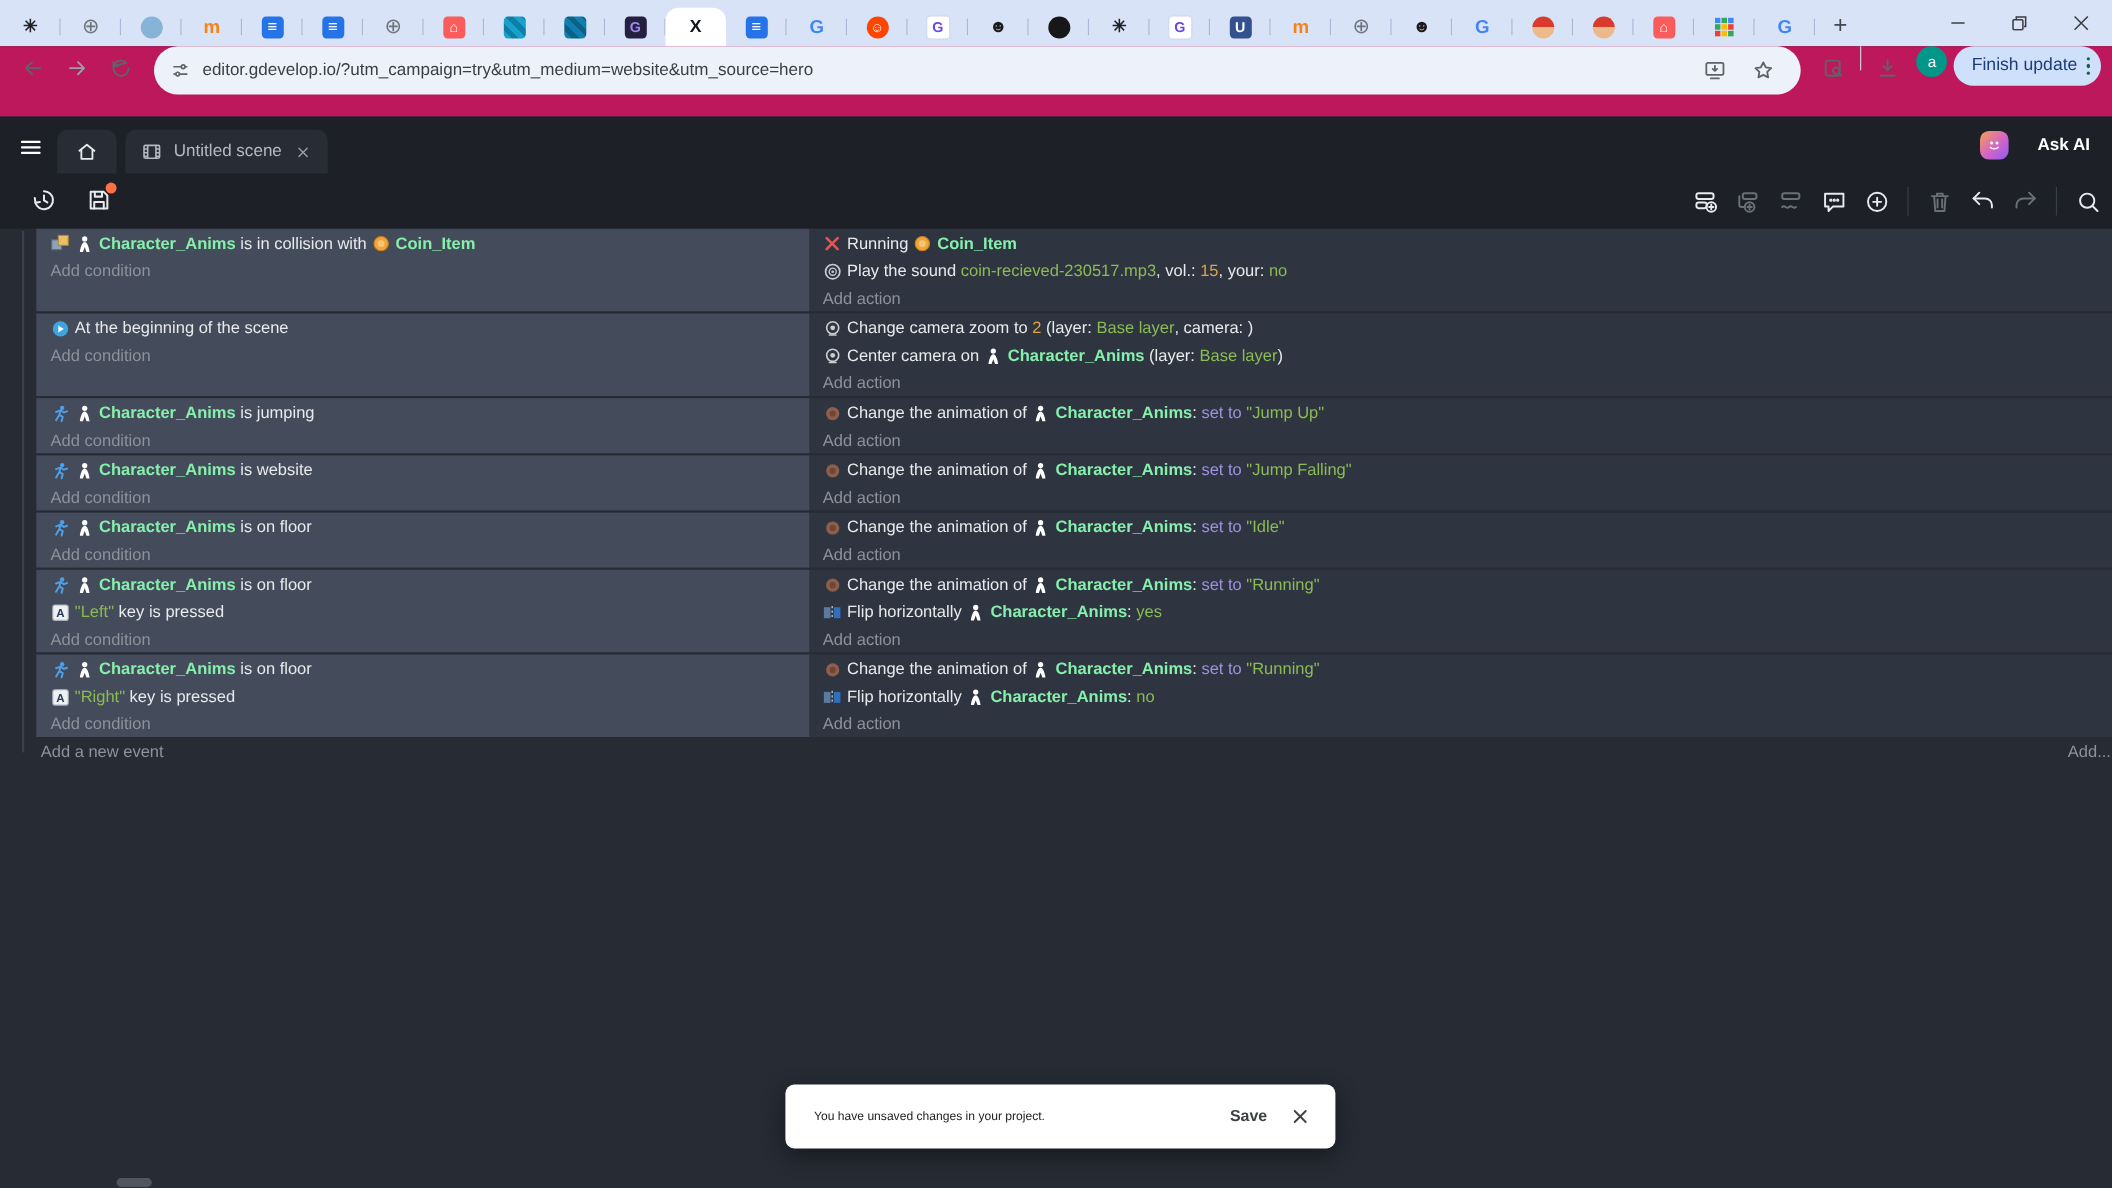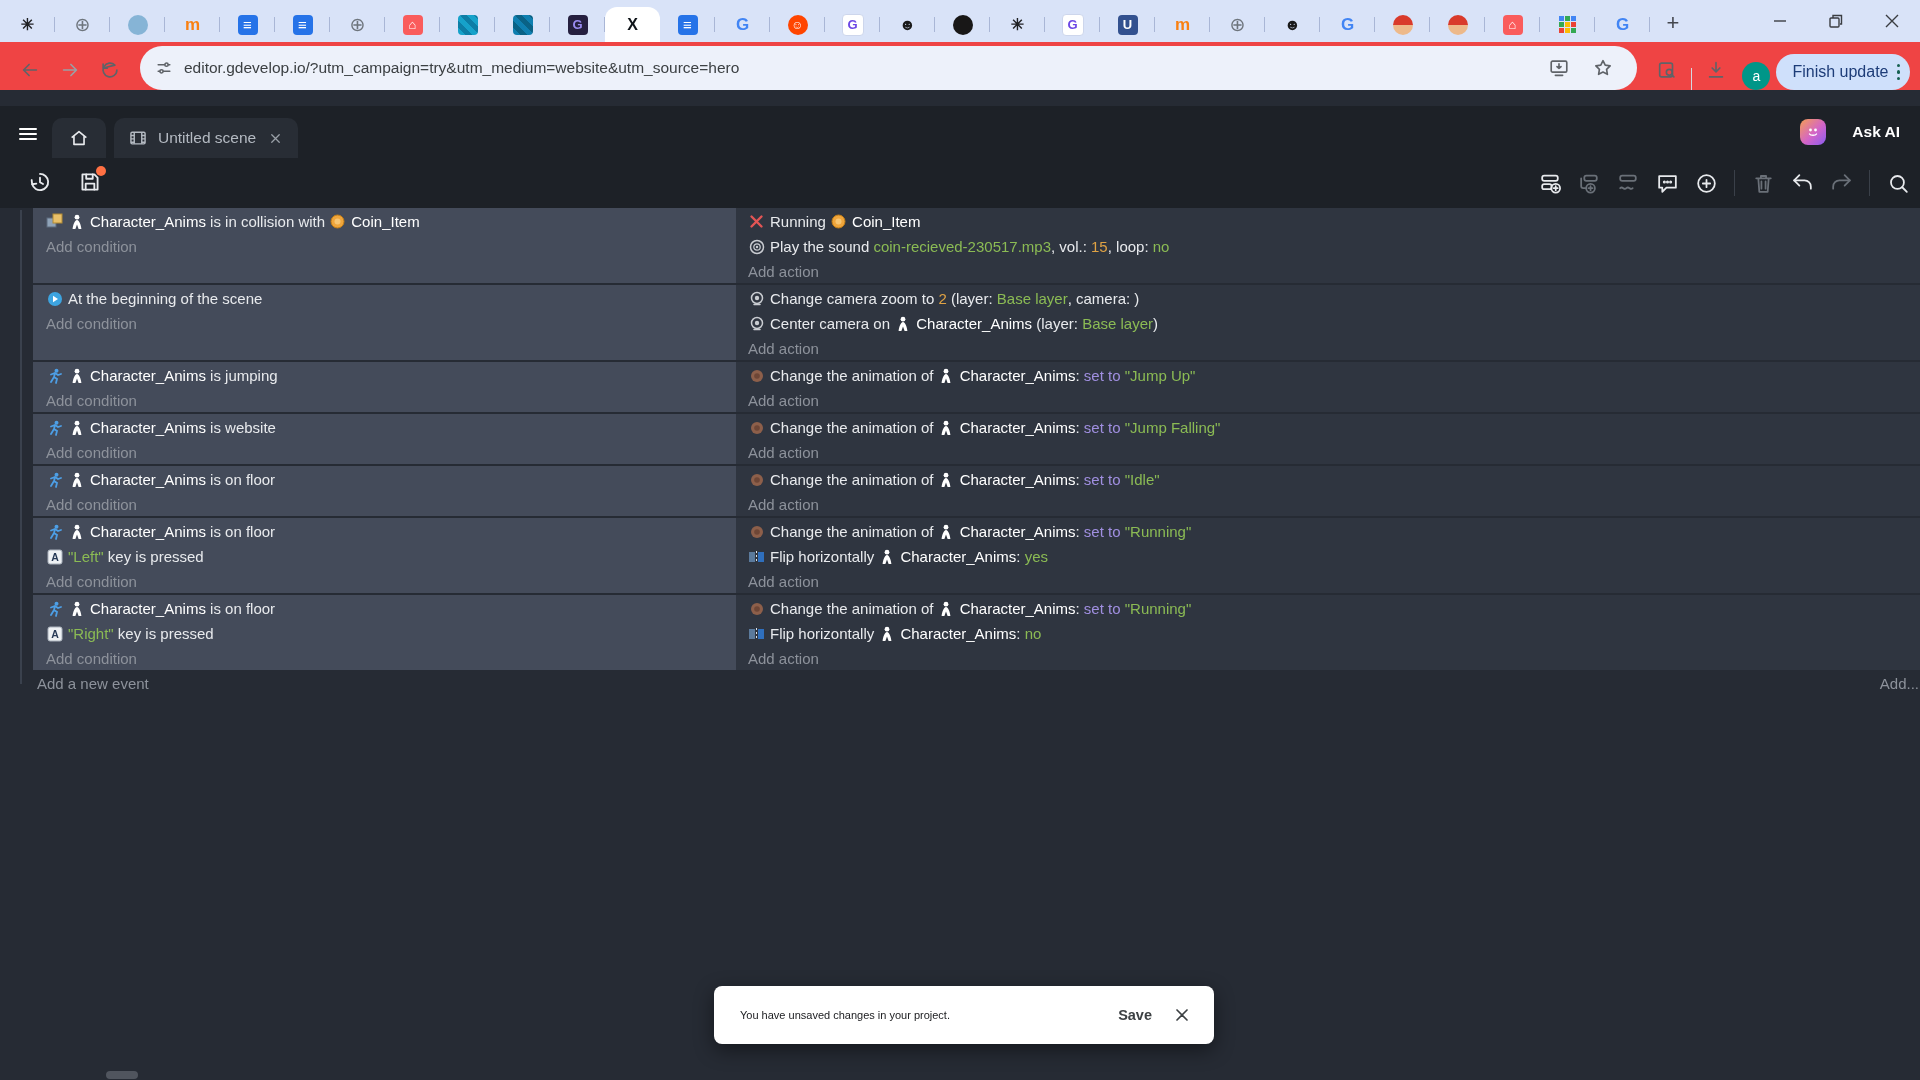--- a/index.html
+++ b/index.html
@@ -16,22 +16,22 @@
   .fav{width:20px;height:20px;display:flex;align-items:center;justify-content:center;
        font-size:14px;font-weight:bold;border-radius:4px;line-height:1}
   .fav.circle{border-radius:50%}
   .newtab{width:34px;height:34px;margin:0 0 2px 6px;border:none;background:none;font-size:22px;
           color:#44474e;display:flex;align-items:center;justify-content:center;cursor:pointer}
   .wincontrols{margin-left:auto;display:flex;height:42px}
   .winbtn{width:56px;height:42px;display:flex;align-items:center;justify-content:center;background:none;border:none;cursor:pointer}
   .winbtn svg{stroke:#3a3d42;fill:none;stroke-width:1.4}
 
   
-  .navbar{position:absolute;top:42px;left:0;right:0;height:48px;background:#ef4444;
-          display:flex;align-items:flex-end;padding:0 10px;box-sizing:border-box}
+  .navbar{position:absolute;top:42px;left:0;right:0;height:64px;background:#be185d;
+          display:flex;align-items:flex-start;padding:0 10px;box-sizing:border-box}
   .navbtn{width:40px;height:40px;border:none;background:none;border-radius:50%;
           display:flex;align-items:center;justify-content:center;cursor:pointer;flex:none}
   .navbtn svg{stroke:#5f6368;fill:none;stroke-width:1.8;stroke-linecap:round;stroke-linejoin:round}
   .navbtn.dim svg{stroke:#9aa0a6}
   .omnibox{flex:1;height:44px;background:#edf1fa;border-radius:22px;margin:0 10px;
            display:flex;align-items:center;padding:0 14px;min-width:0;cursor:text}
   .urltext{font-size:15.5px;color:#3c4043;margin-left:10px;white-space:nowrap;overflow:hidden;flex:1}
   .omni-right{display:flex;align-items:center;gap:4px}
   .navsep{width:1px;height:22px;background:#d4d8e0;margin:0 4px}
   .avatar{width:28px;height:28px;border-radius:50%;background:#009688;color:#fff;font-size:14px;
@@ -81,21 +81,21 @@
   
   .events-area{position:absolute;top:208px;left:0;right:0;bottom:0;background:#262b34}
   .gutter{position:absolute;left:20px;top:2px;width:2px;background:#3a414d}
   .event-list{position:absolute;left:33px;top:0;right:0}
   .event-row{display:flex;margin-bottom:2px}
   .cond{width:703px;background:#444b5a;flex:none;padding-top:1px;box-sizing:border-box}
   .acts{flex:1;background:#2f3540;padding:1px 0 0 12px}
   .line{height:25px;display:flex;align-items:center;font-size:15px;white-space:pre;cursor:pointer}
   .cond .line{padding-left:13px}
   .s-plain{color:#e8eaed}
-  .s-obj{color:#ffffff;font-weight:normal}
+  .s-obj{color:#86efac;font-weight:bold}
   .s-str{color:#8bbb54}
   .s-num{color:#dfa244}
   .s-op{color:#a08fe0}
   .addlink{color:#8d929b}
   .ei{width:17px;height:17px;margin-right:5px;flex:none;display:inline-flex;align-items:center;justify-content:center}
   .events-footer{position:absolute;left:0;right:0;display:flex;color:#8d929b;font-size:15px}
   .events-footer .addnew{margin-left:37px;cursor:pointer}
   .events-footer .addmore{margin-left:auto;margin-right:1px;cursor:pointer}
 
   
@@ -465,21 +465,21 @@
           <div class="line"><span class="ei"><svg width="15" height="15" viewBox="0 0 15 15">
                 <path d="M2.5 2.5l10 10M12.5 2.5l-10 10" stroke="#e25555" stroke-width="2.4" stroke-linecap="round"></path>
               </svg></span><span class="s-plain">Running </span><span class="ei"><svg width="15" height="15" viewBox="0 0 15 15">
                 <circle cx="7.5" cy="7.5" r="6.5" fill="#f0a63c" stroke="#c57f17"></circle>
                 <circle cx="7.5" cy="7.5" r="3" fill="#f8c673"></circle>
               </svg></span><span class="s-obj">Coin_Item</span></div>
           <div class="line"><span class="ei"><svg width="16" height="16" viewBox="0 0 16 16">
                 <circle cx="8" cy="8" r="6.5" fill="none" stroke="#c9ccd1" stroke-width="1.5"></circle>
                 <circle cx="8" cy="8" r="3.2" fill="none" stroke="#c9ccd1" stroke-width="1.2"></circle>
                 <circle cx="8" cy="8" r="1.2" fill="#c9ccd1"></circle>
-              </svg></span><span class="s-plain">Play the sound </span><span class="s-str">coin-recieved-230517.mp3</span><span class="s-plain">, vol.: </span><span class="s-num">15</span><span class="s-plain">, loop: </span><span class="s-str">no</span></div>
+              </svg></span><span class="s-plain">Play the sound </span><span class="s-str">coin-recieved-230517.mp3</span><span class="s-plain">, vol.: </span><span class="s-num">15</span><span class="s-plain">, your: </span><span class="s-str">no</span></div>
           <div class="line addlink">Add action</div>
         </div>
       </div>
       <div class="event-row" style="height: 75px;">
         <div class="cond">
           <div class="line"><span class="ei"><svg width="16" height="16" viewBox="0 0 16 16">
                 <circle cx="8" cy="8" r="7" fill="#3da4e0"></circle>
                 <path d="M6 4.8l5 3.2-5 3.2z" fill="#fff"></path>
               </svg></span><span class="s-plain">At the beginning of the scene</span></div>
           <div class="line addlink" style="padding-left: 13px;">Add condition</div>

